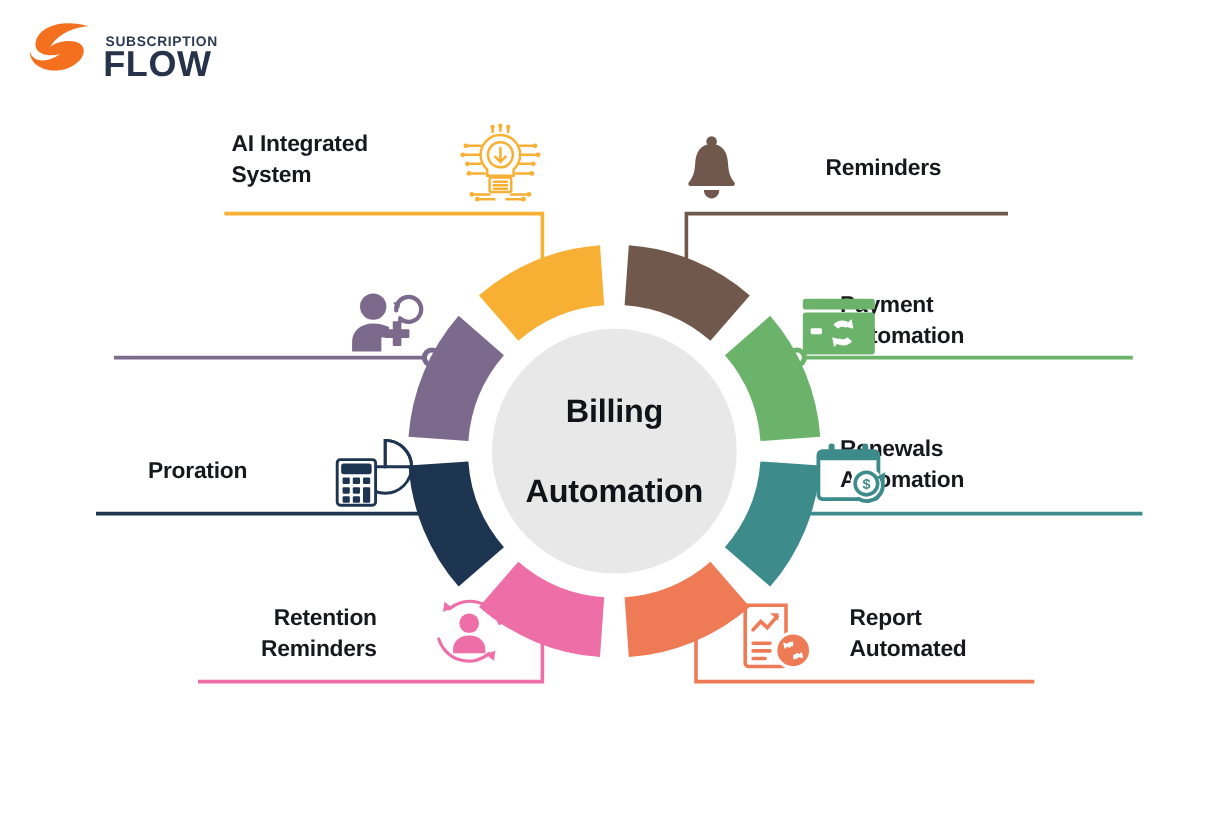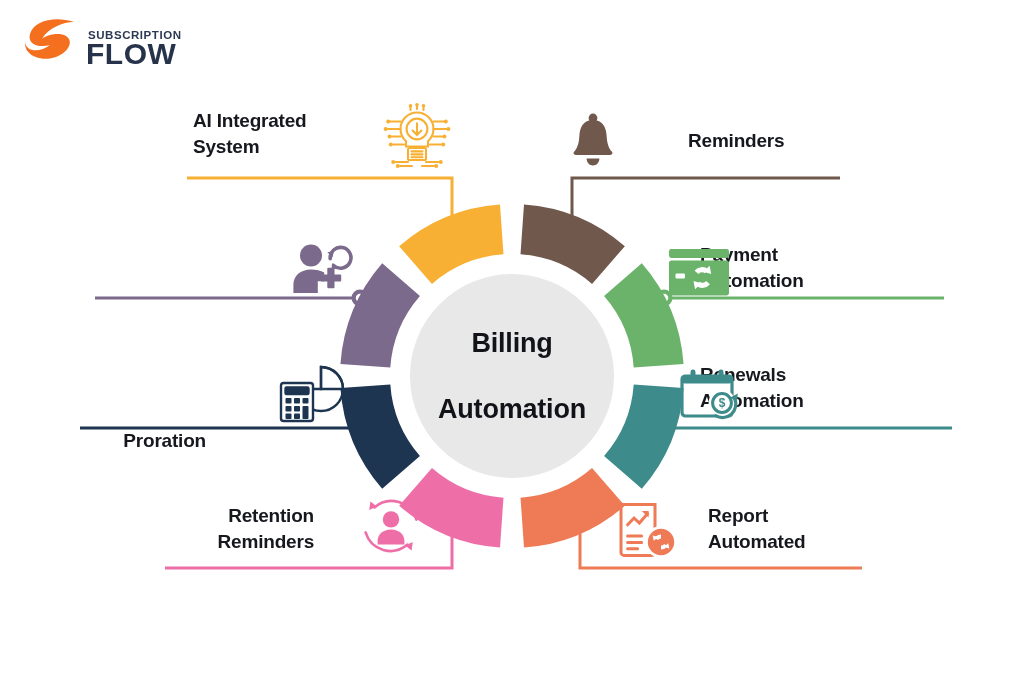--- a/index.html
+++ b/index.html
@@ -151,21 +151,21 @@
 
   <div class="label l" style="left:193px; top:108px; width:170px;">AI Integrated
 System</div>
 
   <div class="label l" style="left:688px; top:128px; width:200px;">Reminders</div>
 
 
   <div class="label l" style="left:700px; top:242px; width:200px;">Payment
 Automation</div>
 
-  <div class="label r" style="left:50px; top:380px; width:156px;margin-top:48px;">Proration</div>
+  <div class="label r" style="left:50px; top:380px; width:156px;">Proration</div>
 
   <div class="label l" style="left:700px; top:362px; width:200px;">Renewals
 Automation</div>
 
   <div class="label r" style="left:150px; top:503px; width:164px;">Retention
 Reminders</div>
 
   <div class="label l" style="left:708px; top:503px; width:200px;">Report
 Automated</div>
 

